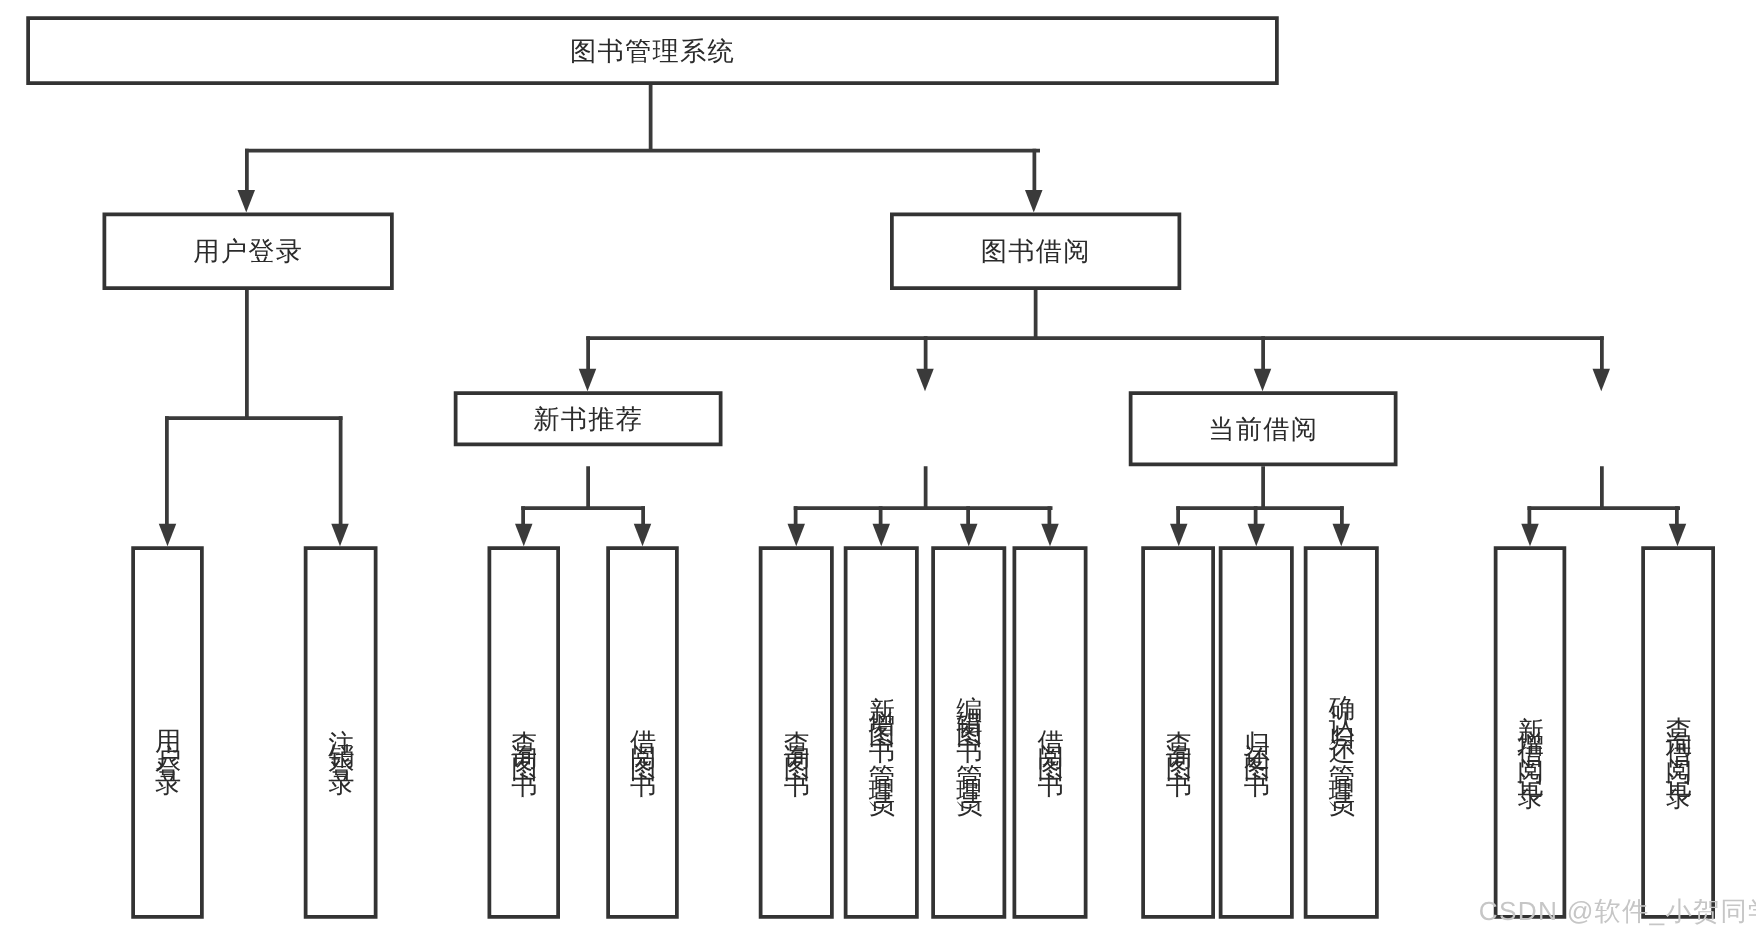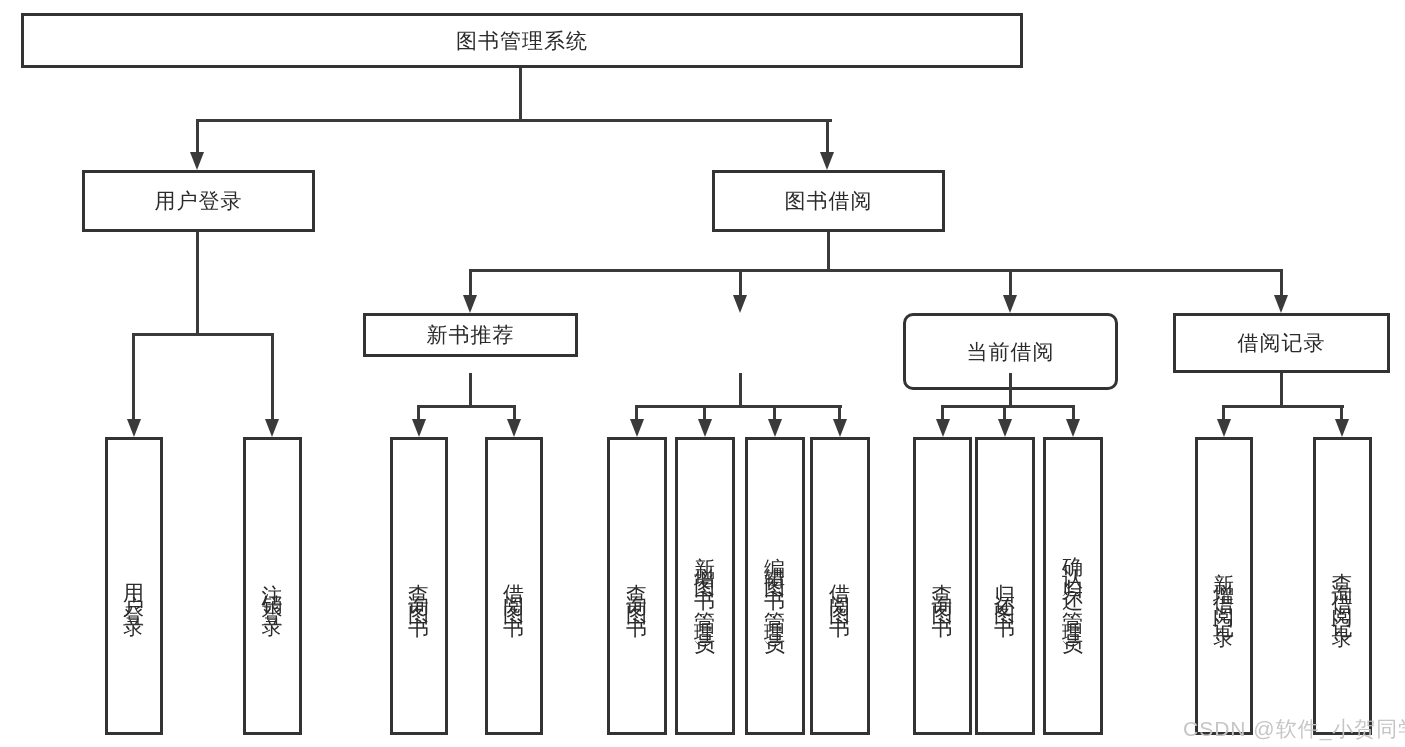--- a/index.html
+++ b/index.html
@@ -91,25 +91,22 @@
   <div class="vline" style="left:739px;top:269px;height:30px;"></div>
   <div class="arrow" style="left:733px;top:295px;"></div>
   <div class="vline" style="left:1009px;top:269px;height:30px;"></div>
   <div class="arrow" style="left:1003px;top:295px;"></div>
   <div class="vline" style="left:1280px;top:269px;height:30px;"></div>
   <div class="arrow" style="left:1274px;top:295px;"></div>
 
   <div class="box" style="left:363px;top:313px;width:215px;height:44px;">
     <span>新书推荐</span>
   </div>
-  <div class="box" style="left:903px;top:313px;width:215px;height:77px;border-radius:10px;">
+  <div class="box" style="left:903px;top:313px;width:215px;height:60px;">
     <span>当前借阅</span>
-  </div>
-  <div class="box" style="left:1173px;top:313px;width:217px;height:60px;">
-    <span>借阅记录</span>
   </div>
 
   <div class="vline" style="left:469px;top:373px;height:34px;"></div>
   <div class="hline" style="left:417px;top:405px;width:99px;"></div>
   <div class="vline" style="left:417px;top:405px;height:18px;"></div>
   <div class="arrow" style="left:412px;top:419px;"></div>
   <div class="vline" style="left:513px;top:405px;height:18px;"></div>
   <div class="arrow" style="left:507px;top:419px;"></div>
 
   <div class="vline" style="left:739px;top:373px;height:34px;"></div>

